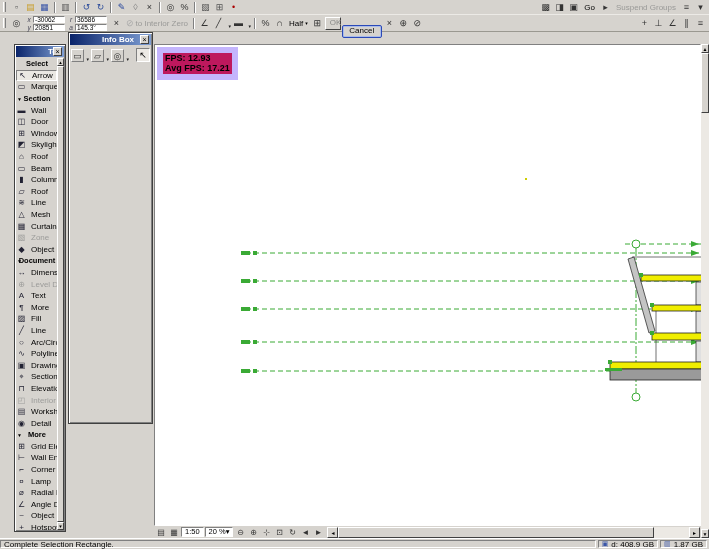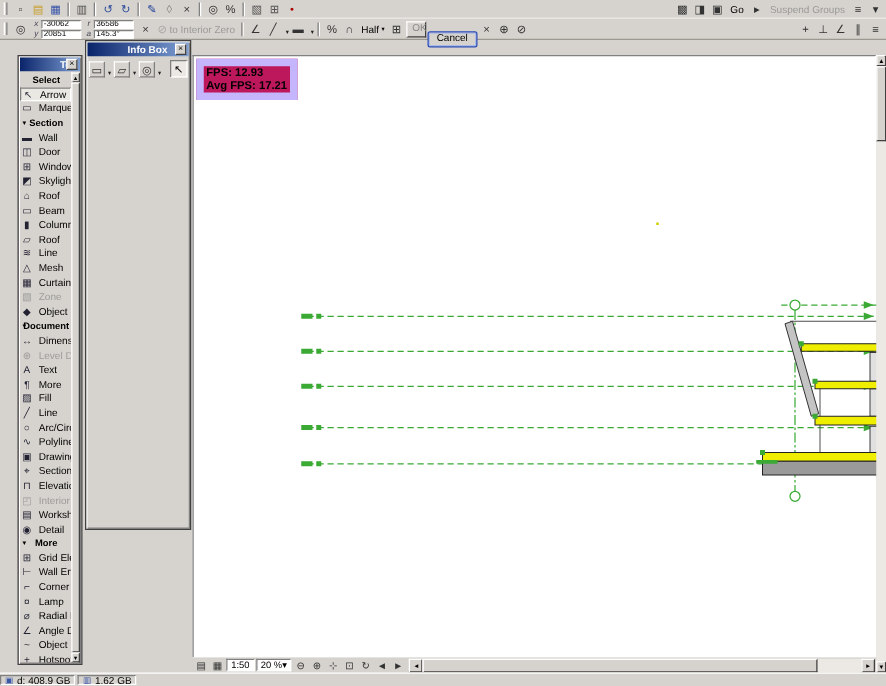--- a/index.html
+++ b/index.html
@@ -484,23 +484,24 @@
 
   <div id="vscroll">
     <span class="sbtn">▲</span>
     <span class="vtrack">
       <span class="vthumb"></span>
     </span>
     <span class="sbtn">▼</span>
   </div>
 
   <div id="statusbar">
+    <span class="scell msg">Complete Selection Rectangle.</span>
     <span class="scell">
       <span class="sicon">▣</span>
       <span>d: 408.9 GB</span>
     </span>
     <span class="scell">
       <span class="sicon">▥</span>
-      <span>1.62 GB</span>
+      <span>1.87 GB</span>
     </span>
   </div>
 
 </div>
 
 </body></html>

